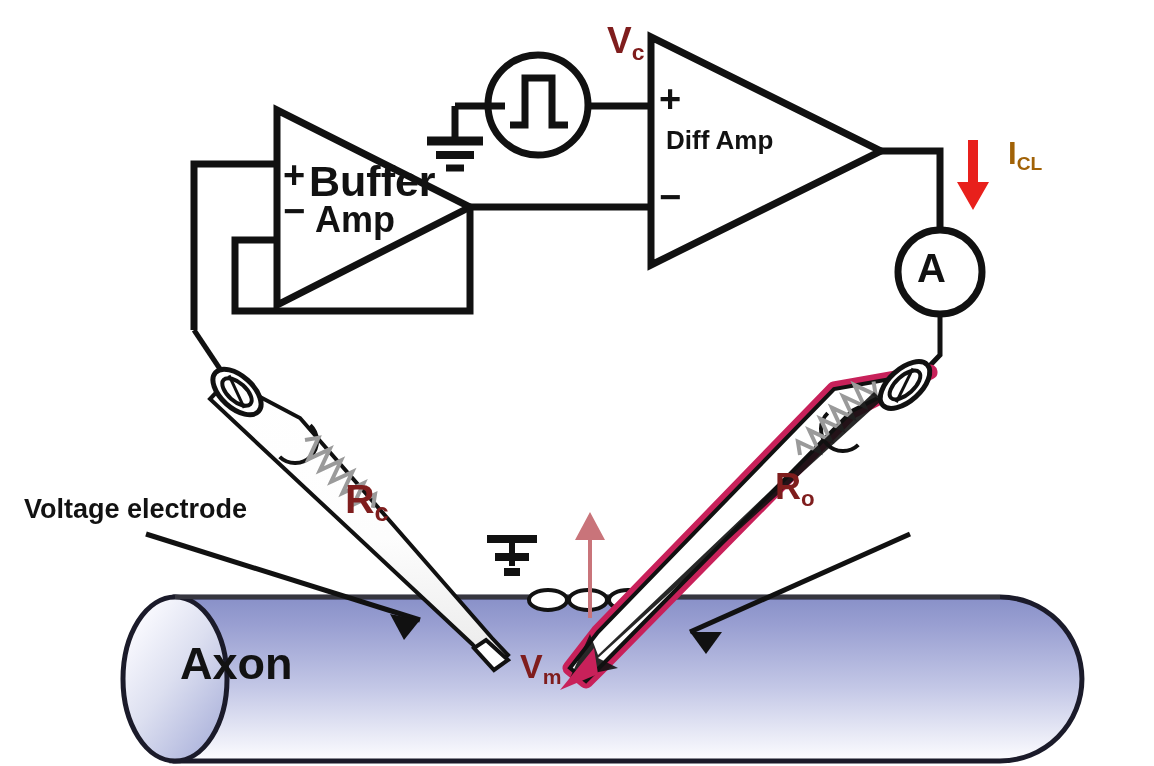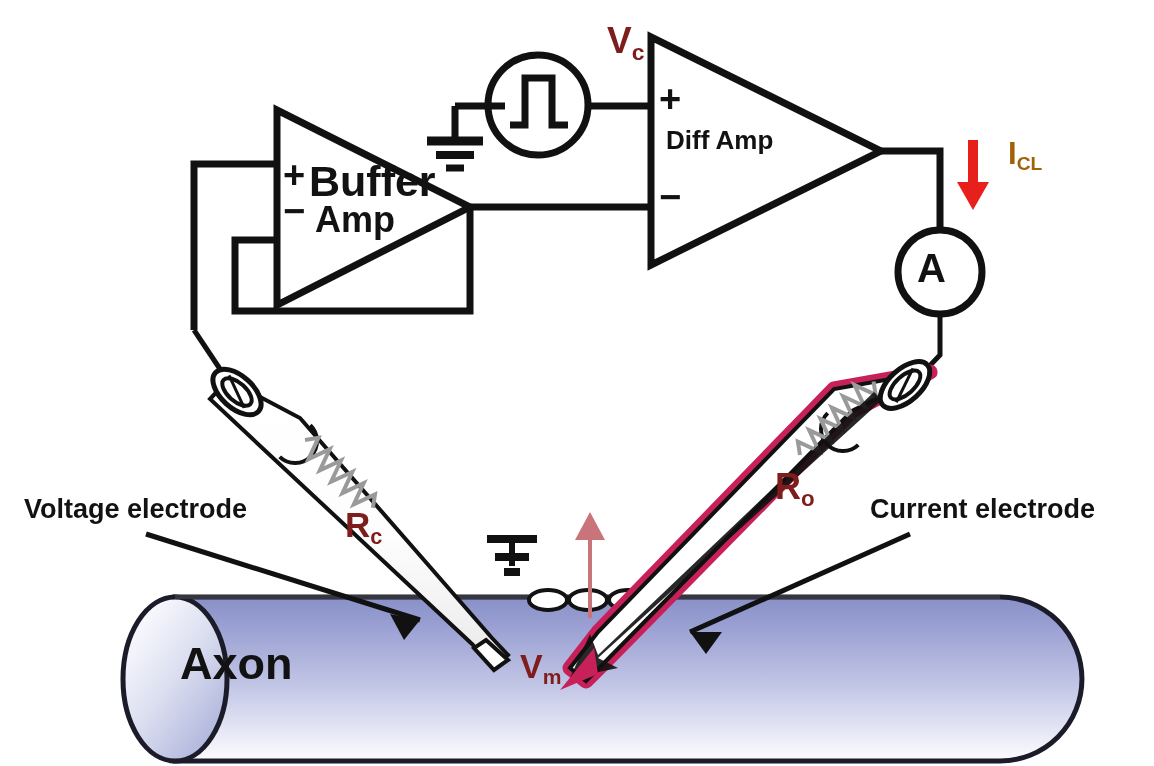--- a/index.html
+++ b/index.html
@@ -41,21 +41,21 @@
   }
   .blue { color: #7f1d1d; }
   .red  { color: #a16207; margin-left: 15px; }
   .blk  { color: #121212; }
 
   #label-vc        { left: 607px;  top: 22px;  font-size: 37px; }
   #label-icl       { left: 993px;  top: 138px; font-size: 31px; }
   #label-diffamp   { left: 666px;  top: 127px; font-size: 26px; }
   #label-buffer    { left: 309px;  top: 160px; font-size: 43px; }
   #label-bufferamp { left: 315px;  top: 202px; font-size: 36px; }
-  #label-rc        { left: 345px;  top: 507px; font-size: 35px; }
+  #label-rc        { left: 345px;  top: 479px; font-size: 41px; }
   #label-ro        { left: 775px;  top: 469px; font-size: 36px; }
   #label-vm        { left: 472px;  top: 649px; font-size: 34px; margin-left: 48px; }
   #label-axon      { left: 180px;  top: 641px; font-size: 45px; }
   #label-volt-el   { left: 24px;   top: 496px; font-size: 27px; }
   #label-curr-el   { left: 870px;  top: 496px; font-size: 27px; }
   #label-plus-buf  { left: 283px;  top: 156px; font-size: 38px; }
   #label-minus-buf { left: 283px;  top: 192px; font-size: 38px; }
   #label-plus-diff { left: 659px;  top: 80px;  font-size: 38px; }
   #label-minus-diff{ left: 659px;  top: 178px; font-size: 38px; }
   #label-ammeter   { left: 917px;  top: 248px; font-size: 40px; }
@@ -248,15 +248,14 @@
   </div>
 
   <div class="lbl blue" id="label-vm">
     <span>V</span><sub>m</sub>
   </div>
 
   <div class="lbl blk" id="label-axon">Axon</div>
 
   <div class="lbl blk" id="label-volt-el">Voltage electrode</div>
 
-  <div class="lbl blk" id="label-curr-el">Current electrode</div>
 
 </div>
 
 </body></html>

